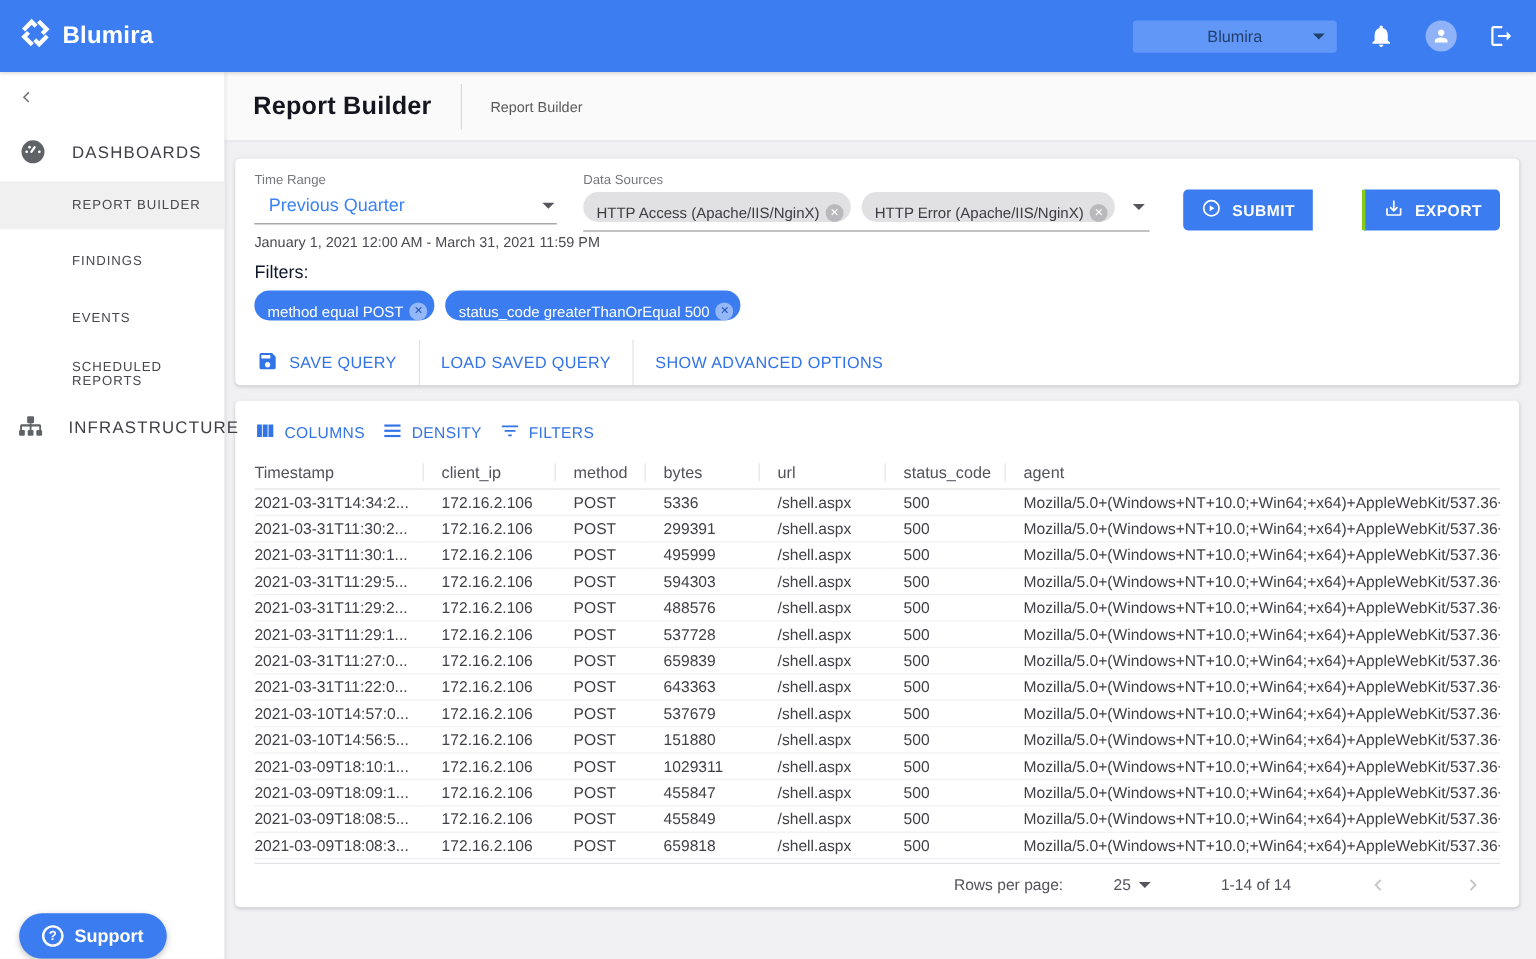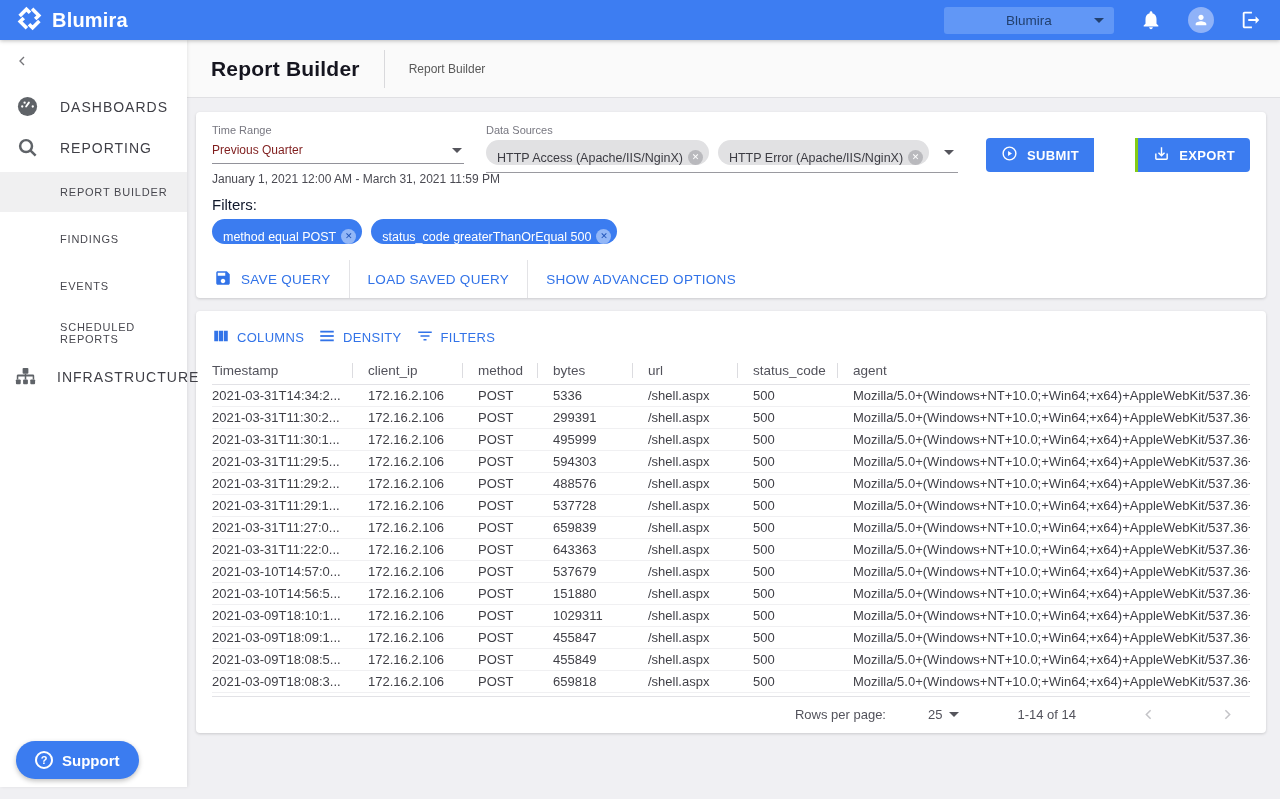--- a/index.html
+++ b/index.html
@@ -1,21 +1,21 @@
 <!DOCTYPE html>
 <html><head>
 <meta charset="utf-8">
 <style>
   * { margin:0; padding:0; box-sizing:border-box; }
   html,body { width:1280px; height:799px; overflow:hidden; }
   body { font-family:"Liberation Sans", sans-serif; background:#f0f0f3; color:#3f3f46;
          --brand:#3b7cf0; --link:#3273e8; }
 
   
-  .topbar { height:40px; background:#3d7df2; display:flex; align-items:center;
+  .topbar { height:60px; background:#3d7df2; display:flex; align-items:center;
             justify-content:space-between; padding:0 18px 0 16px; position:relative; z-index:5;
             box-shadow:0 1px 4px rgba(0,0,0,.25); }
   .brand { display:flex; align-items:center; gap:9px; }
   .brand-name { color:#fff; font-size:20px; font-weight:700; letter-spacing:.2px; }
   .topbar-right { display:flex; align-items:center; gap:26px; }
   .org-select { width:170px; height:27px; background:#6197f6; border:none; border-radius:3px;
                 display:flex; align-items:center; justify-content:center; gap:8px; cursor:pointer;
                 position:relative; }
   .org-select span { color:#22406f; font-size:13.5px; font-weight:500; }
   .org-select .caret { position:absolute; right:10px; border-left:5px solid transparent;
@@ -52,21 +52,21 @@
 
   .card { background:#fff; border-radius:4px; box-shadow:0 1px 3px rgba(0,0,0,.16); }
 
   
   .query-card { padding:12px 16px 0; margin-bottom:13px; }
   .query-top { display:flex; align-items:flex-start; }
   .field-label { font-size:11px; color:#777780; }
   .time-col { width:252px; margin-right:22px; flex:none; }
   .select-field { display:flex; align-items:center; justify-content:space-between; cursor:pointer;
                   border-bottom:1px solid #92929a; padding:5px 2px 6px 0; margin-top:2px; }
-  .select-field > span:first-child { font-size:12px; color:#7f1d1d; }
+  .select-field > span:first-child { font-size:15px; color:#3b82f6;margin-left:12px; }
   .caret-dark { border-left:5px solid transparent; border-right:5px solid transparent;
                 border-top:5px solid #55555c; }
   .date-range { font-size:12px; color:#4a4a52; margin-top:8px; white-space:nowrap; }
   .ds-col { flex:1; margin-right:16px; }
   .ds-field { display:flex; align-items:center; border-bottom:1px solid #9a9aa0;
               padding:3px 4px 7px 0; margin-top:1px; cursor:pointer; }
   .chips { display:flex; gap:9px; flex-wrap:wrap; }
   .chip { display:inline-flex; align-items:flex-end; height:25px; border-radius:13px;
           padding:0 6px 0 11px; font-size:12.5px; cursor:pointer; }
   .chip-label { white-space:nowrap; }
@@ -177,29 +177,20 @@
               <circle cx="12" cy="12" r="10"></circle>
               <g fill="#fff">
                 <circle cx="6.5" cy="12" r="1.2"></circle>
                 <circle cx="17.5" cy="12" r="1.2"></circle>
                 <circle cx="9" cy="8" r="1.2"></circle>
                 <rect x="11" y="6.5" width="2" height="7" rx="1" transform="rotate(35 12 10)"></rect>
               </g>
             </svg>
         </span>
         <span class="nav-label">DASHBOARDS</span>
-      </div>
-      <div class="nav-item">
-        <span class="nav-icon">
-          <svg width="23" height="23" viewBox="0 0 24 24" fill="none" stroke="#5f6368" stroke-width="2.6">
-              <circle cx="10.5" cy="10.5" r="6.2"></circle>
-              <line x1="15.2" y1="15.2" x2="20.5" y2="20.5"></line>
-            </svg>
-        </span>
-        <span class="nav-label">REPORTING</span>
       </div>
       <div class="nav-item sub active">
         <span class="nav-label">REPORT BUILDER</span>
       </div>
       <div class="nav-item sub">
         <span class="nav-label">FINDINGS</span>
       </div>
       <div class="nav-item sub">
         <span class="nav-label">EVENTS</span>
       </div>

